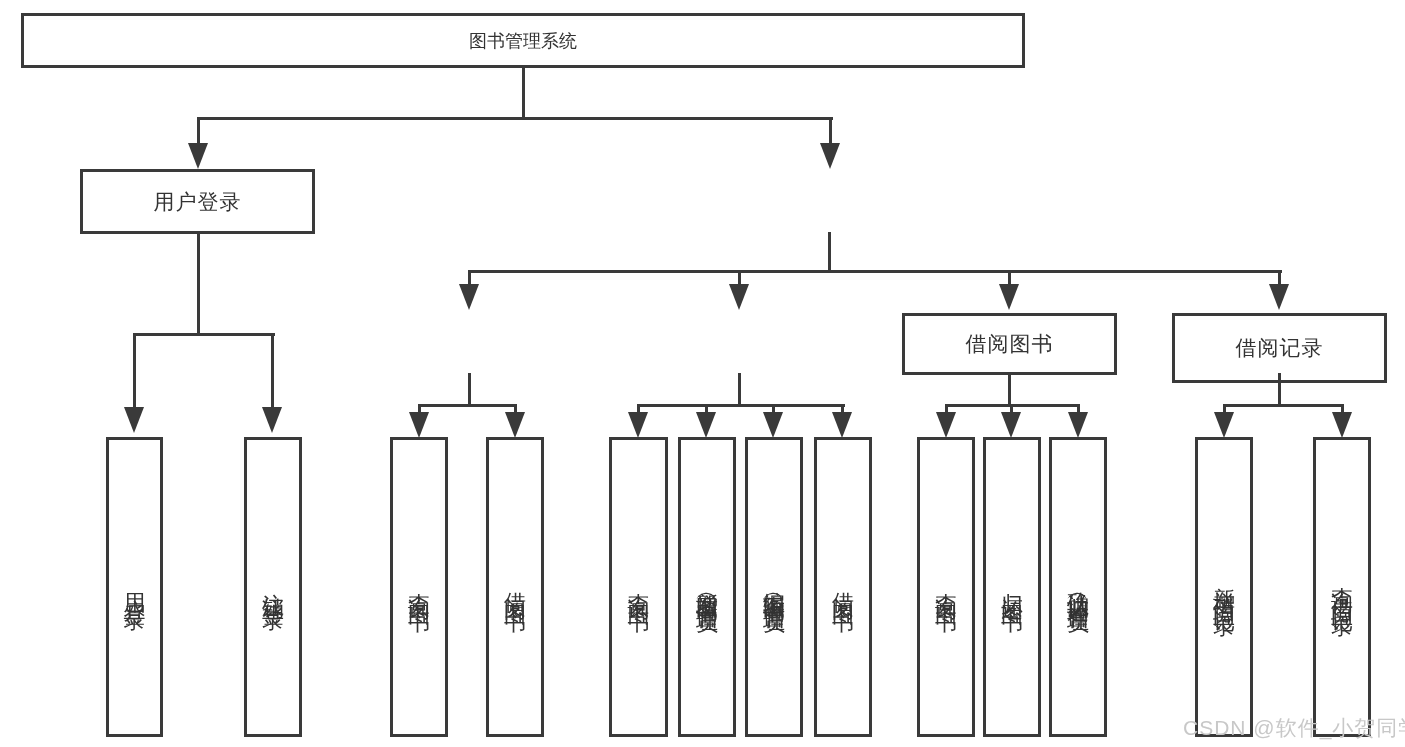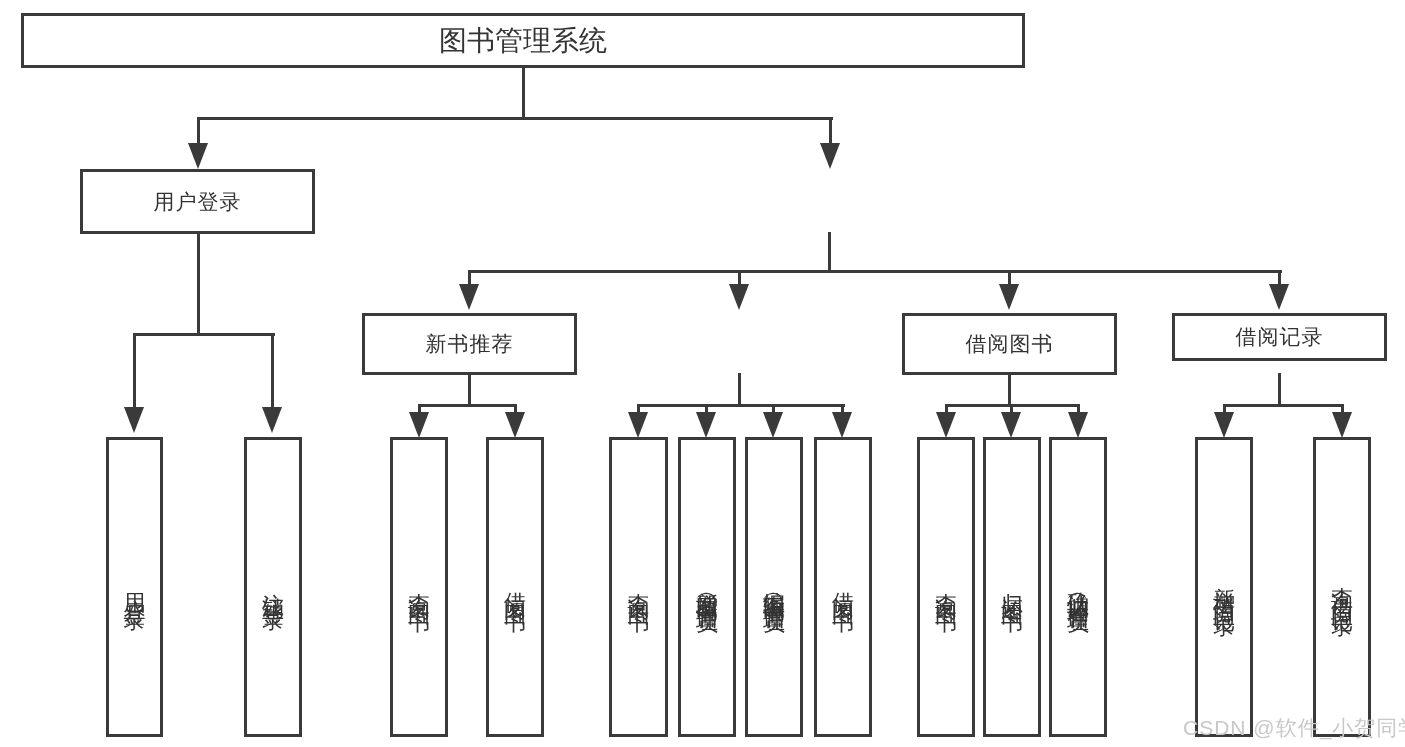--- a/index.html
+++ b/index.html
@@ -15,21 +15,21 @@
     position: absolute;
     box-sizing: border-box;
     border: 3px solid #3a3a3a;
     background: #ffffff;
     display: flex;
     align-items: center;
     justify-content: center;
     color: #333333;
   }
   .hlabel { font-size: 21px; letter-spacing: 1px; white-space: nowrap; }
-  .root-label { font-size: 28px; }
+  .root-label { font-size: 18px; }
   .vlabel {
     writing-mode: vertical-lr;
     text-orientation: mixed;
     font-size: 22px;
     line-height: 1.1;
     letter-spacing: 6px;
     color: #333333;
   }
   .vline { position: absolute; width: 3px; background: #3a3a3a; }
   .hline { position: absolute; height: 3px; background: #3a3a3a; }
@@ -82,27 +82,24 @@
   <div class="hline" style="left:468px; top:270px; width:814px;"></div>
   <div class="vline" style="left:468px; top:270px; height:16px;"></div>
   <div class="tri" style="left:459px; top:284px;"></div>
   <div class="vline" style="left:738px; top:270px; height:16px;"></div>
   <div class="tri" style="left:729px; top:284px;"></div>
   <div class="vline" style="left:1008px; top:270px; height:16px;"></div>
   <div class="tri" style="left:999px; top:284px;"></div>
   <div class="vline" style="left:1278px; top:270px; height:16px;"></div>
   <div class="tri" style="left:1269px; top:284px;"></div>
 
-  <div class="box" style="left:362px; top:313px; width:215px; height:62px;">
-    <span class="hlabel">新书推荐</span>
-  </div>
   <div class="box" style="left:902px; top:313px; width:215px; height:62px;">
     <span class="hlabel">借阅图书</span>
   </div>
-  <div class="box" style="left:1172px; top:313px; width:215px; height:48px;">
+  <div class="box" style="left:1172px; top:313px; width:215px; height:70px;">
     <span class="hlabel">借阅记录</span>
   </div>
 
   <div class="vline" style="left:468px; top:373px; height:33px;"></div>
   <div class="hline" style="left:418px; top:404px; width:99px;"></div>
   <div class="vline" style="left:418px; top:404px; height:14px;"></div>
   <div class="tri" style="left:409px; top:412px;"></div>
   <div class="vline" style="left:514px; top:404px; height:14px;"></div>
   <div class="tri" style="left:505px; top:412px;"></div>
 

